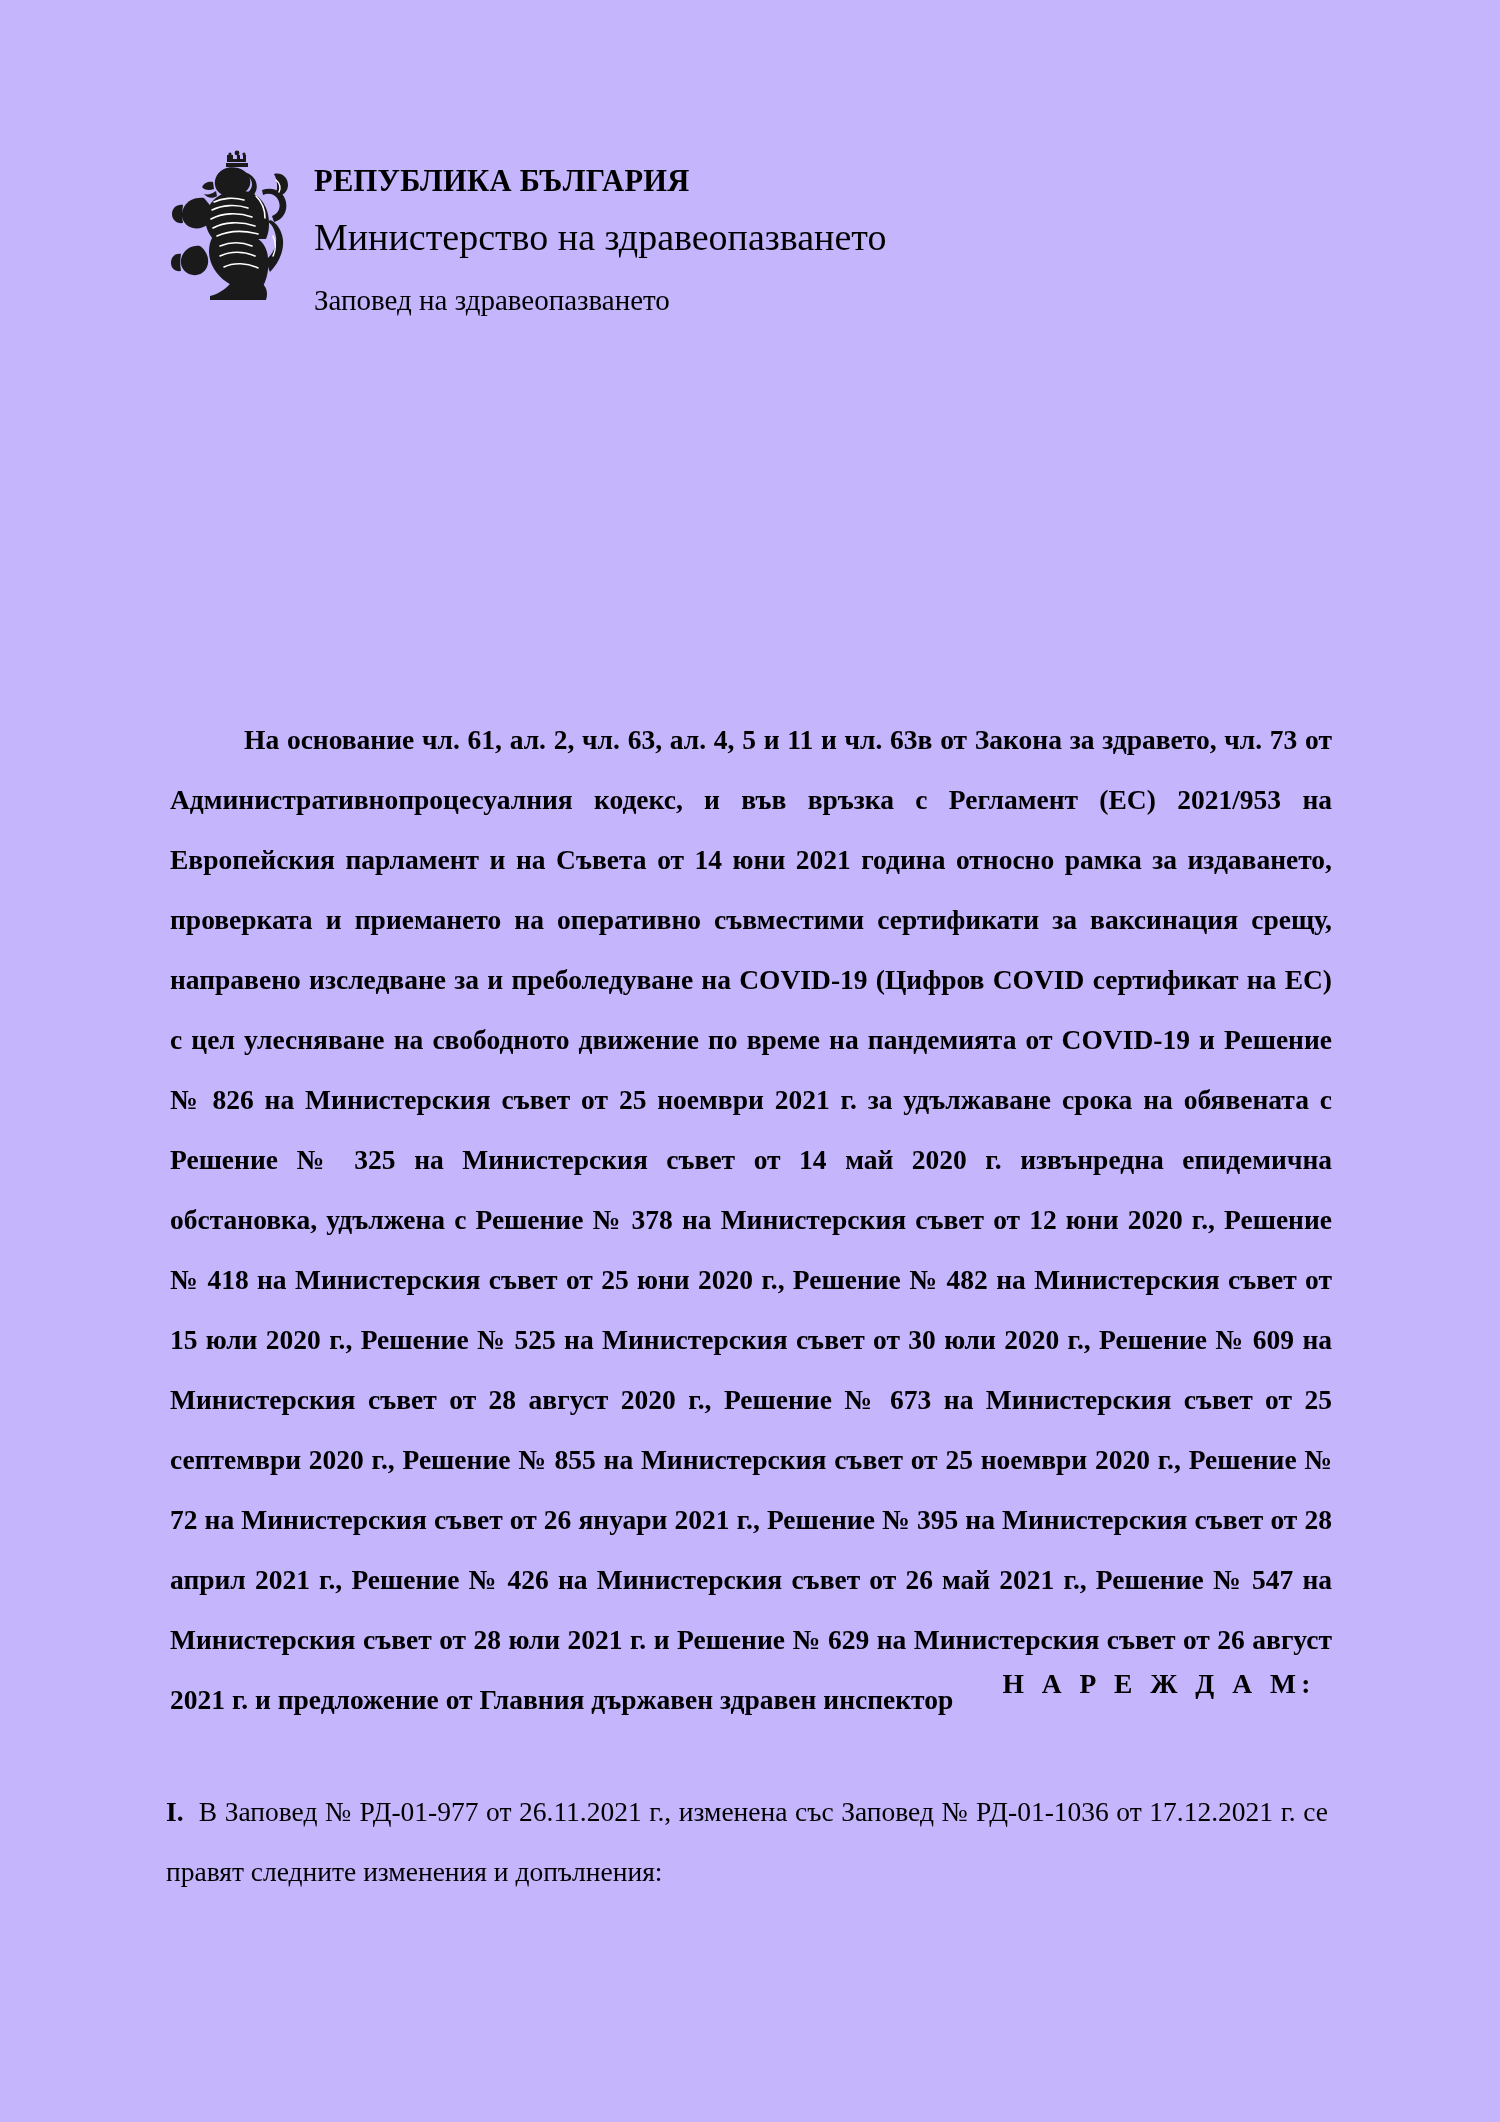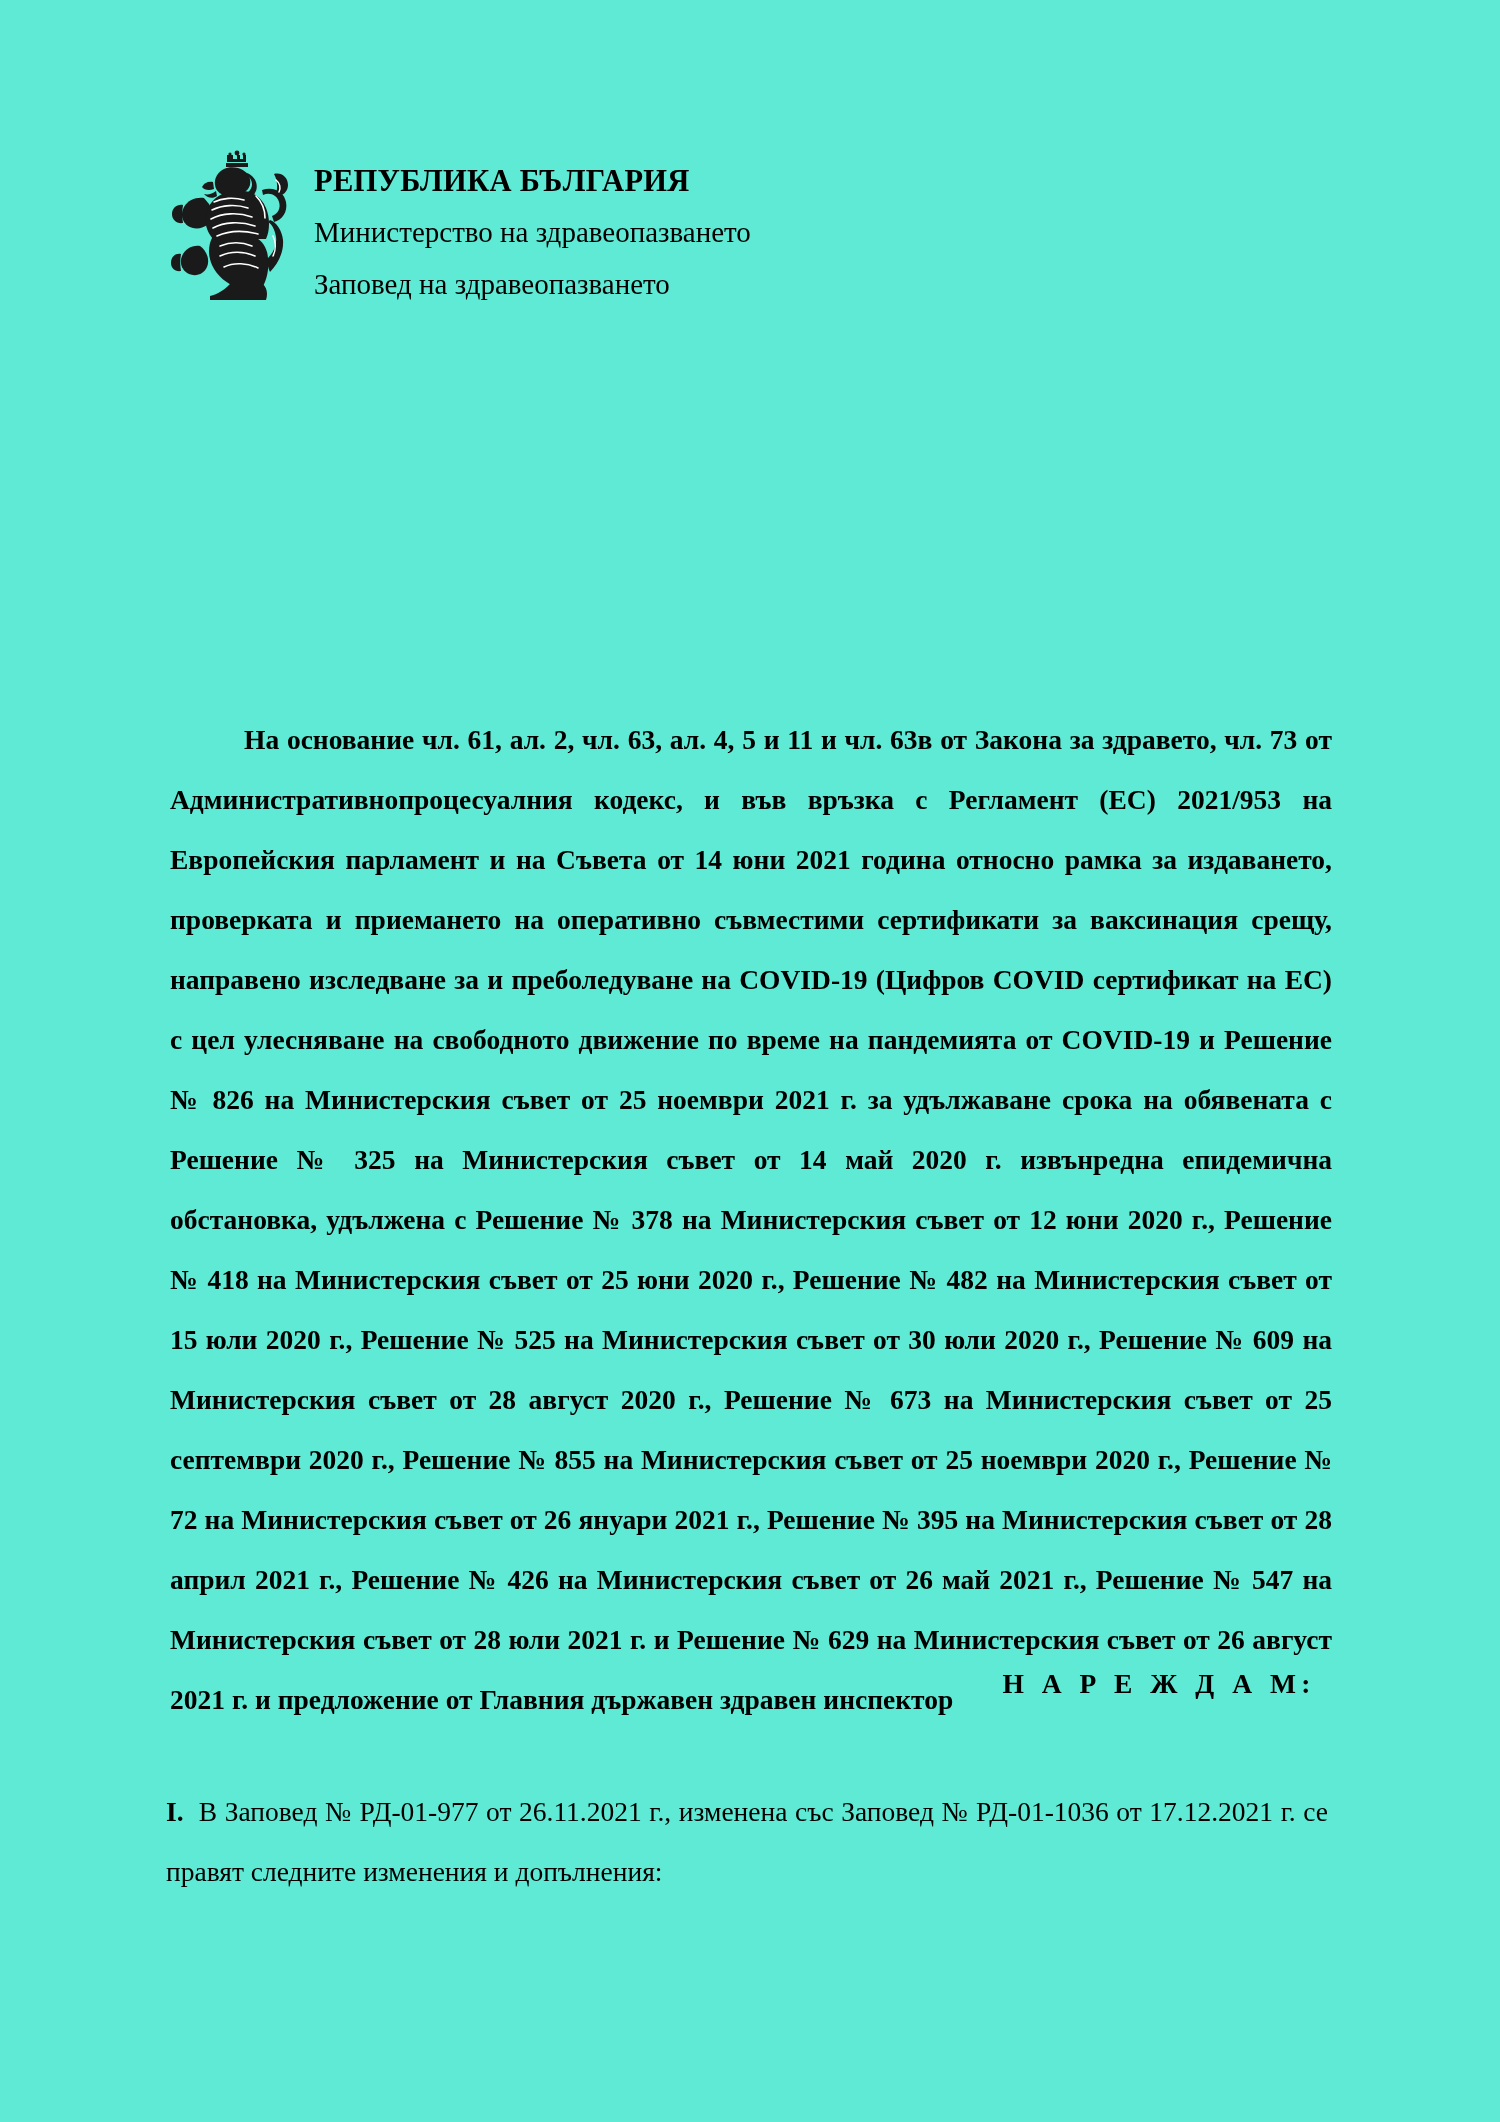--- a/index.html
+++ b/index.html
@@ -10,21 +10,21 @@
   }
   body {
     font-family: "Liberation Serif", "DejaVu Serif", serif;
     color: #000000;
   }
   .page {
     position: relative;
     width: 1500px;
     height: 2122px;
     margin: 0 auto;
-    background: #5eead4;
+    background: #c4b5fd;
     overflow: hidden;
     box-sizing: border-box;
   }
 
   
   .letterhead {
     position: absolute;
     left: 170px;
     top: 150px;
     width: 1160px;
@@ -45,23 +45,23 @@
   }
   .org-country {
     font-size: 30.5px;
     font-weight: bold;
     letter-spacing: 0.3px;
     line-height: 1.0;
     margin-bottom: 21px;
     white-space: nowrap;
   }
   .org-ministry {
-    font-size: 29px;
+    font-size: 38px;
     line-height: 1.0;
-    margin-bottom: 23px;
+    margin-bottom: 30px;
     white-space: nowrap;
   }
   .org-minister {
     font-size: 29px;
     line-height: 1.0;
     white-space: nowrap;
   }
 
   
   .doc-title {

